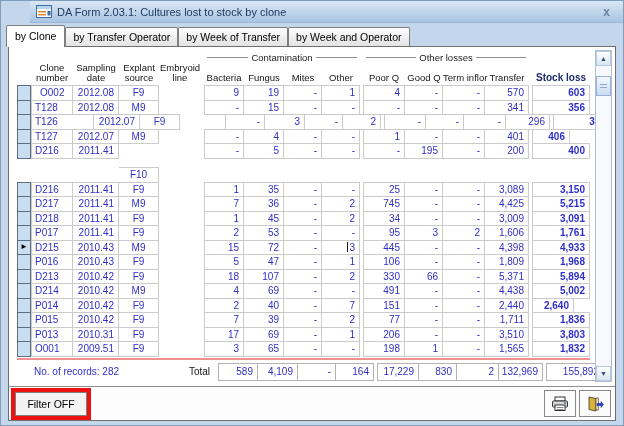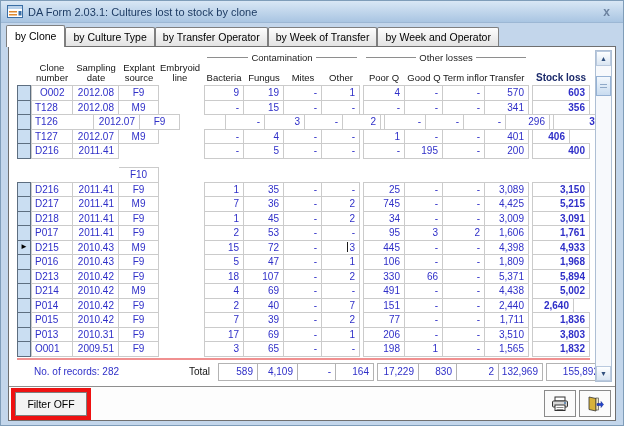--- a/index.html
+++ b/index.html
@@ -5,21 +5,21 @@
   * { box-sizing: border-box; margin: 0; padding: 0; }
   html,body { width:624px; height:426px; }
   body { font-family: "Liberation Sans", sans-serif; background:#e8eef6; }
 
   .window { position:relative; width:624px; height:426px;
     background: var(--frame, #c3d6eb); border:1px solid #7f9db9; overflow:hidden; }
 
   
   .titlebar { height:22px; display:flex; align-items:center; padding:0 8px 0 6px;
     background: linear-gradient(var(--titlebar-top,#d9e7f5), var(--titlebar-bottom,#a9c5e2));
-    border-bottom:1px solid #9cb7d4; }
+    border-bottom:1px solid #9cb7d4;margin-left:29px; }
   .form-ico { width:16px; height:13px; display:inline-flex; }
   .titletext { font-size:11px; color: var(--title-text,#1e3c64); margin-left:5px; flex:1;
     white-space:nowrap; overflow:hidden; }
   .closebtn { color:#6d83a0; font-size:12px; font-weight:bold; padding:0 5px; line-height:14px; }
 
   
   .tabstrip { height:23px; display:flex; align-items:flex-end; padding-left:5px;
     position:relative; z-index:3; }
   .tab { font-size:10.5px; color:#000; background: linear-gradient(#fdfdfd,#e3e3e3);
     border:1px solid #7f7f7f; border-bottom:none; border-radius:2px 2px 0 0;
@@ -117,21 +117,20 @@
         <rect x="2" y="9" width="8" height="1.5" fill="#e08a30"></rect>
         <rect x="11.5" y="6" width="3" height="4.5" fill="#3a6ea5"></rect>
       </svg>
     </span>
     <span class="titletext">DA Form 2.03.1: Cultures lost to stock by clone</span>
     <span class="closebtn">x</span>
   </div>
 
   <div class="tabstrip" id="tabstrip">
       <div class="tab active">by Clone</div>
-      <div class="tab">by Culture Type</div>
       <div class="tab">by Transfer Operator</div>
       <div class="tab">by Week of Transfer</div>
       <div class="tab">by Week and Operator</div>
     </div>
 
   <div class="panel">
 
     <div class="hdr" id="hdr">
         <div class="hsp"></div>
         <div class="hcell" style="width: 42px;">

